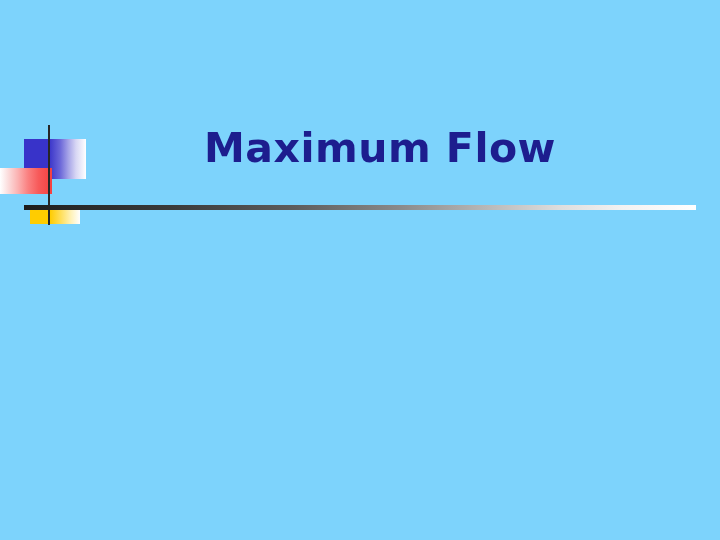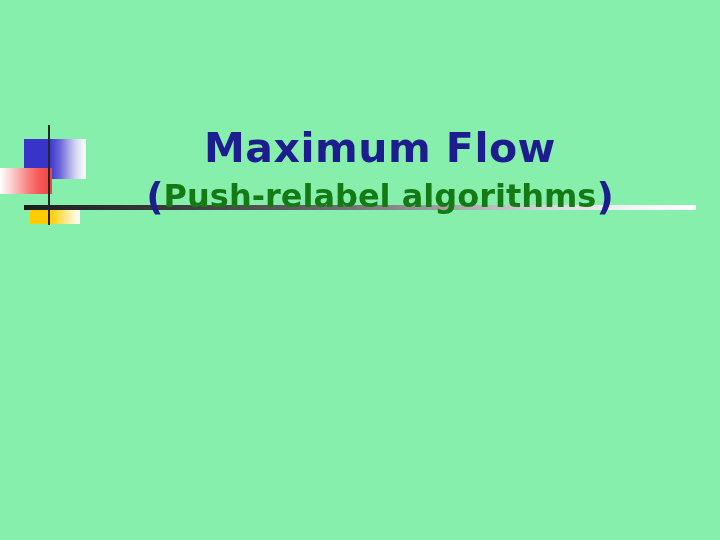--- a/index.html
+++ b/index.html
@@ -6,21 +6,21 @@
   html, body {
     margin: 0;
     padding: 0;
     background: #ffffff;
   }
 
   #slide {
     position: relative;
     width: 720px;
     height: 540px;
-    background: #86efac;
+    background: #7dd3fc;
     overflow: hidden;
     font-family: "DejaVu Sans", sans-serif;
   }
 
   
 
   #decor {
     position: absolute;
     left: 0px;
     top: 120px;
@@ -176,19 +176,16 @@
     <div class="decor-yellow-lower"></div>
     <div class="decor-vline"></div>
   </div>
 
   <div id="rule"></div>
 
   <div id="title-block">
 
     <div id="slide-title">Maximum Flow</div>
 
-    <div id="slide-subtitle">
-      <span class="paren">(</span><span class="subtitle-inner">Push-relabel algorithms</span><span class="paren">)</span>
-    </div>
 
   </div>
 
 </div>
 
 </body></html>

